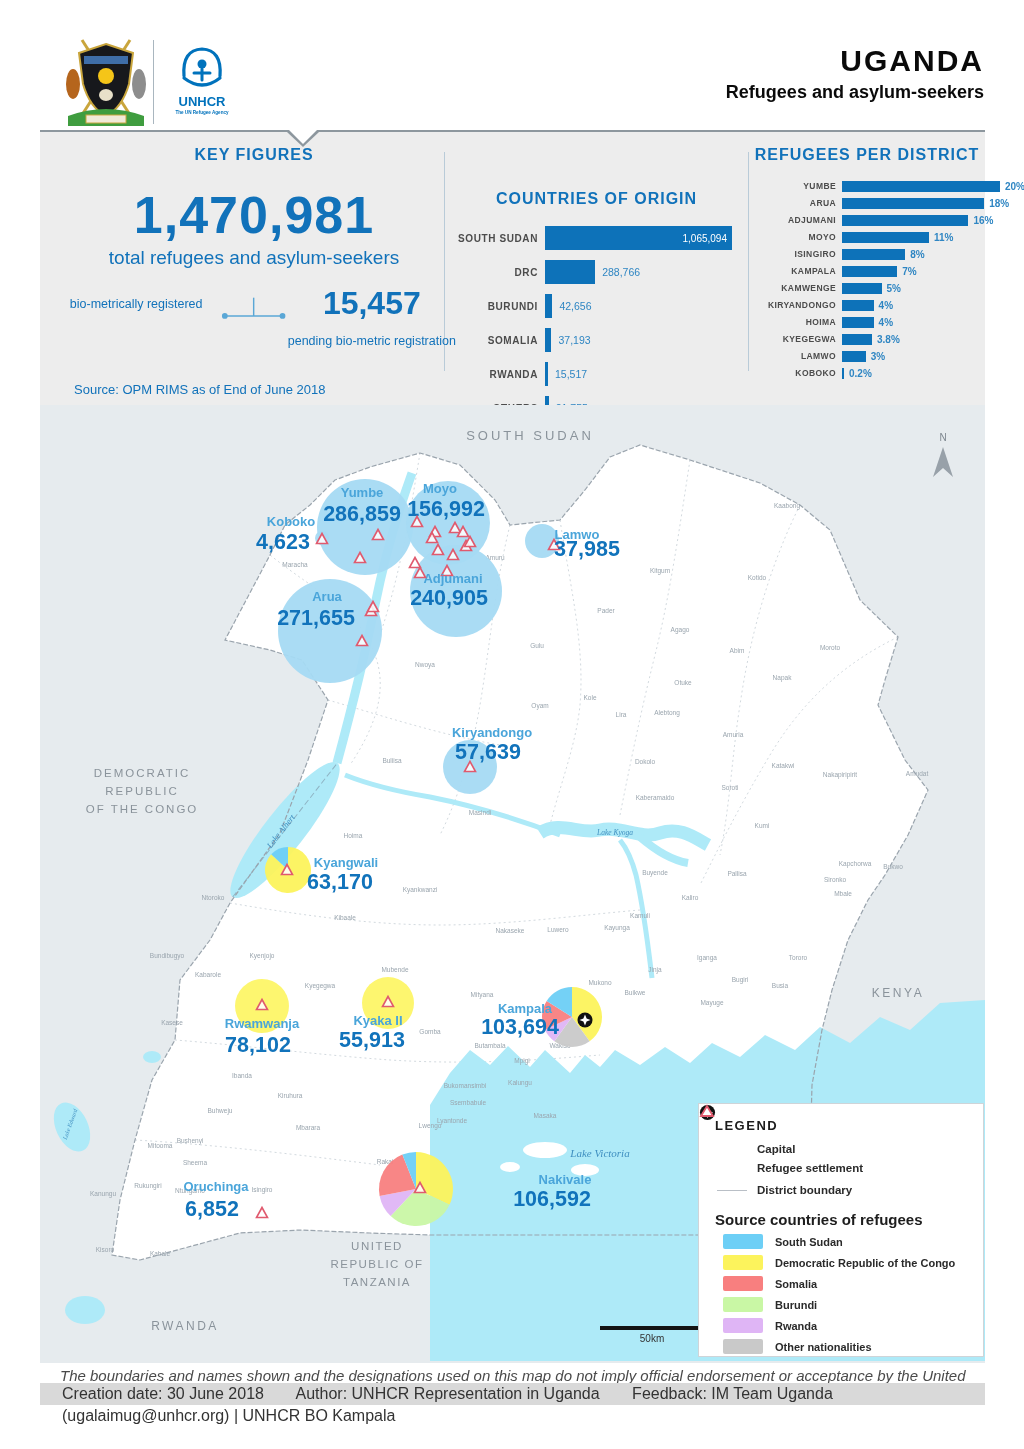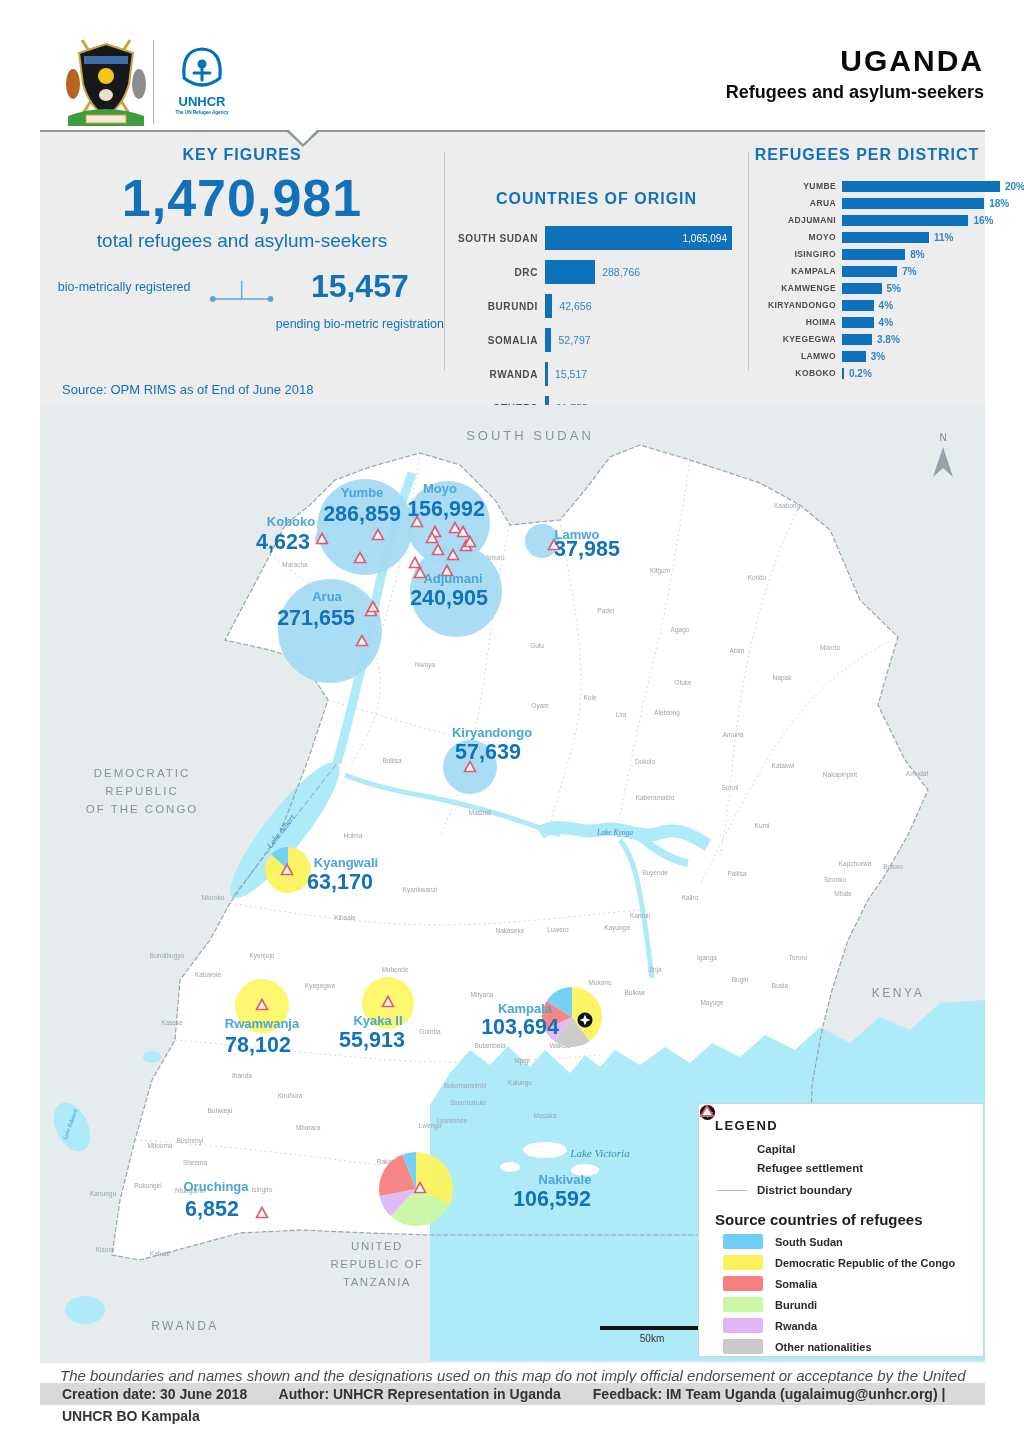--- a/index.html
+++ b/index.html
@@ -19,22 +19,22 @@
   
   .panel { position:absolute; left:40px; top:130px; width:945px; height:275px;
            background:#ededed; border-top:2px solid #8d979e; }
   .notch-outer { position:absolute; top:0; left:247px; width:0; height:0;
     border-left:16px solid transparent; border-right:16px solid transparent; border-top:15px solid #8d979e; }
   .notch-inner { position:absolute; top:-2px; left:249px; width:0; height:0;
     border-left:14px solid transparent; border-right:14px solid transparent; border-top:14px solid #ffffff; }
   .col-divider { position:absolute; top:20px; bottom:34px; width:1px; background:#b9cbd8; }
   .sec-title { text-align:center; font-size:16px; font-weight:bold; color:#1172ba; letter-spacing:1px; padding-top:14px; }
 
-  .kf-col { position:absolute; left:0; top:0; width:404px; height:100%; text-align:center; }
-  .kf-total { font-size:52px; font-weight:bold; color:#1172ba; letter-spacing:1px; margin-top:4px; }
+  .kf-col { position:absolute; left:12px; top:0; width:404px; height:100%; text-align:center; }
+  .kf-total { font-size:52px; font-weight:bold; color:#1172ba; letter-spacing:1px; margin-top:21px; }
   .kf-total-label { font-size:19px; color:#1172ba; margin-top:2px; }
   .kf-row { display:flex; justify-content:center; align-items:flex-start; margin-top:16px; }
   .kf-sub { width:175px; }
   .kf-sub-num { font-size:32px; font-weight:bold; color:#1172ba; white-space:nowrap; }
   .kf-sub-label { font-size:12.5px; color:#1172ba; margin-top:12px; }
   .kf-connector { margin-top:10px; }
   .kf-source { position:absolute; left:22px; bottom:8px; font-size:13px; color:#1172ba; }
 
   .co-col { position:absolute; left:405px; top:0; width:303px; height:100%;margin-top:44px; }
   .co-rows { margin-top:18px; }
@@ -65,21 +65,21 @@
   .legend-label { font-size:11.5px; font-weight:bold; color:#2a2a2a; margin-left:8px; }
   .legend-src-title { font-size:15px; font-weight:bold; color:#1d1d1d; margin:12px 0 4px 0; }
   .legend-country { display:flex; align-items:center; margin:6px 0 6px 8px; }
   .legend-swatch { width:40px; height:15px; border-radius:2px; flex:none; }
   .legend-country .legend-label { margin-left:12px; font-size:11px; }
   .boundary-line { display:inline-block; width:30px; border-top:1.5px solid #b9bfc6; vertical-align:middle; }
 
   
   .disclaimer { position:absolute; left:60px; top:1367px; font-size:15px; font-style:italic; color:#4a4a4a; }
   .footer-bar { position:absolute; left:40px; top:1383px; width:945px; height:22px; background:#d9d9d9;
-                font-size:14px; color:#333; line-height:22px; padding-left:22px;font-weight:bold; }
+                font-size:16px; color:#333; line-height:22px; padding-left:22px; }
   .footer-bar span { margin-right:28px; }
 </style>
 </head>
 <body>
 
 <div class="page">
 
   <div class="hdr">
     <svg class="coat" width="92" height="94" viewBox="0 0 92 94">
       <line x1="22" y1="8" x2="72" y2="86" stroke="#c9a53c" stroke-width="3"></line>
@@ -153,21 +153,21 @@
             <span class="co-val">288,766</span>
           </div>
           <div class="co-row">
             <span class="co-label">BURUNDI</span>
             <div class="co-bar" style="width: 7.40907px;"></div>
             <span class="co-val">42,656</span>
           </div>
           <div class="co-row">
             <span class="co-label">SOMALIA</span>
             <div class="co-bar" style="width: 6.46019px;"></div>
-            <span class="co-val">52,797</span>
+            <span class="co-val">37,193</span>
           </div>
           <div class="co-row">
             <span class="co-label">RWANDA</span>
             <div class="co-bar" style="width: 3px;"></div>
             <span class="co-val">15,517</span>
           </div>
           <div class="co-row">
             <span class="co-label">OTHERS</span>
             <div class="co-bar" style="width: 3.7787px;"></div>
             <span class="co-val">21,755</span>

